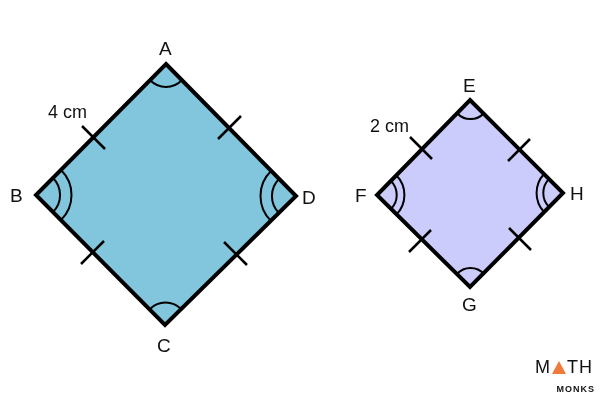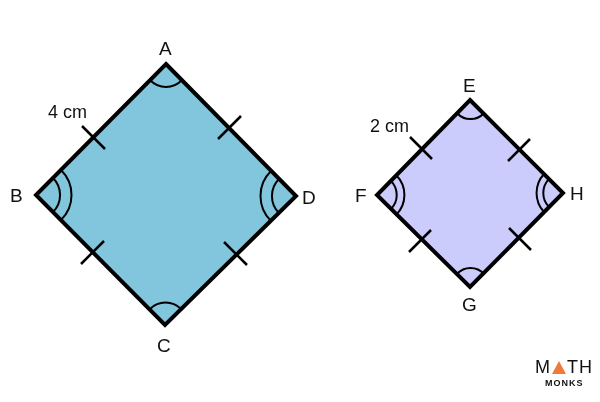--- a/index.html
+++ b/index.html
@@ -3,21 +3,21 @@
   <meta charset="utf-8">
   <style>
     html, body { margin: 0; padding: 0; background: #ffffff; }
     body { width: 600px; height: 402px; position: relative; overflow: hidden; font-family: "Liberation Sans", sans-serif; }
     svg.diagram { position: absolute; left: 0; top: 0; }
     .vlabel { font-family: "Liberation Sans", sans-serif; font-size: 19px; fill: #111; }
     .mlabel { font-family: "Liberation Sans", sans-serif; font-size: 18px; fill: #111; }
     .logo { position: absolute; left: 533px; top: 358px; width: 62px; text-align: center; }
     .logo-top { font-family: "Liberation Sans", sans-serif; font-size: 18px; color: #111; letter-spacing: 1px; line-height: 18px; display: flex; align-items: flex-end; justify-content: center; }
     .logo-tri { display: inline-block; width: 0; height: 0; border-left: 7px solid transparent; border-right: 7px solid transparent; border-bottom: 13px solid #f07a3c; margin: 0 1px 2px 1px; }
-    .logo-bottom { font-family: "Liberation Sans", sans-serif; font-size: 9px; font-weight: bold; color: #111; letter-spacing: 1px; margin-top: 2px; padding-left: 12px; text-align: left; }
+    .logo-bottom { font-family: "Liberation Sans", sans-serif; font-size: 9px; font-weight: bold; color: #111; letter-spacing: 1px; margin-top: 8px; padding-left: 12px; text-align: right; }
   </style>
 </head>
 <body>
 
 <svg class="diagram" width="600" height="402" viewBox="0 0 600 402">
 
   <g>
     <polygon points="166,64 296,196 165,325 36,195" fill="#82c6de" stroke="#000" stroke-width="4" stroke-linejoin="miter"></polygon>
 
     <path d="M 150,80 A 22 22 0 0 0 182,80" fill="none" stroke="#000" stroke-width="2"></path>

